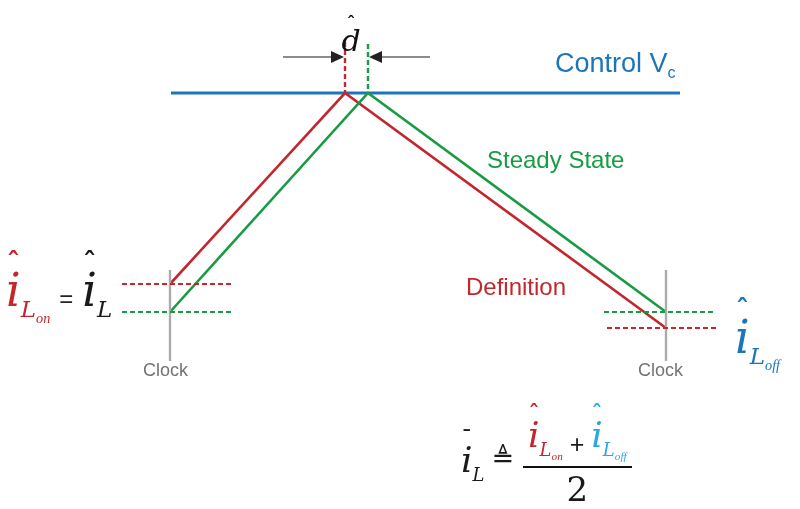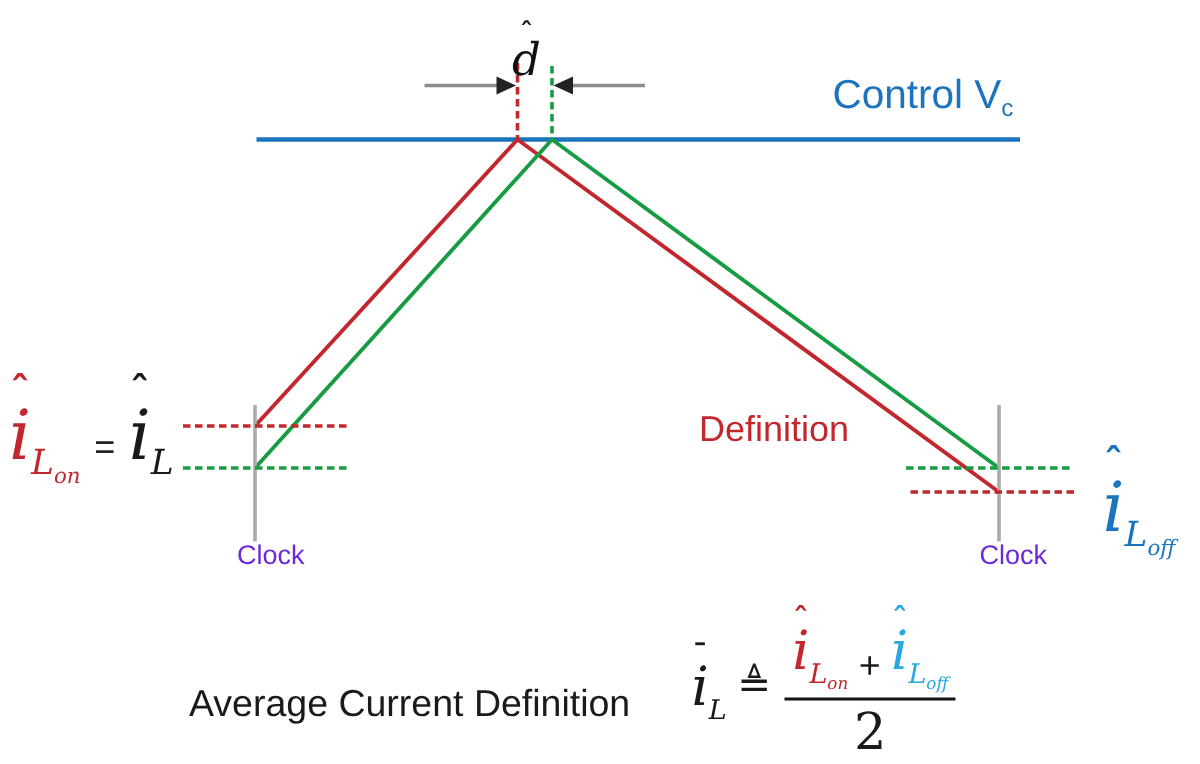--- a/index.html
+++ b/index.html
@@ -20,32 +20,32 @@
   .s-arrow{stroke:var(--arrow-gray);}
   .s-clock{stroke:var(--clock-gray);}
 
   
   .mvar{display:inline-flex;align-items:flex-start;line-height:1;
         font-family:"DejaVu Serif","Liberation Serif",serif;font-style:italic;}
   .mstack{display:inline-flex;flex-direction:column;align-items:center;}
   .mstack .hat{font-style:normal;font-weight:700;font-size:.58em;line-height:.6;height:.5em;}
   .mstack .base{line-height:1;}
   .msub{font-size:.5em;margin-top:1.9em;font-style:italic;}
-  .msubsub{font-size:.62em;vertical-align:-.4em;font-style:italic;}
+  .msubsub{font-size:.62em;vertical-align:-.4em;font-style:italic;font-family:Liberation Serif, serif;}
 
   .c-red{color:var(--red);}
   .c-blue{color:var(--blue);}
   .c-fblue{color:var(--formula-blue);}
 
   .d-hat{left:336px;top:1px;width:30px;text-align:center;font-size:30px;color:#111;}
   .control-vc{left:555px;top:49px;font-size:27px;color:var(--blue);text-align:right;}
   .control-vc .vsub{font-size:.6em;vertical-align:-.35em;}
   .steady{left:487px;top:147px;font-size:24px;color:var(--green);}
   .perturbed{left:466px;top:274px;font-size:24px;color:var(--red);}
-  .clock{top:361px;width:60px;text-align:right;font-size:18px;color:#6d28d9;}
+  .clock{top:361px;width:60px;text-align:left;font-size:18px;color:#737373;}
   .clock.left{left:143px;} .clock.right{left:638px;}
 
   .leftmath{left:6px;top:254px;display:flex;align-items:flex-start;gap:9px;font-size:46px;}
   .leftmath .eq{font-size:24px;margin-top:32px;color:#222;font-family:"Liberation Sans",sans-serif;}
   .rightmath{left:735px;top:277px;font-size:46px;}
 
   .caption{left:126px;top:456px;font-size:25px;color:var(--ink);}
 
   .formula{left:461px;top:407px;display:flex;align-items:center;color:var(--ink);}
   .formula .lhs{font-size:36px;}
@@ -94,20 +94,21 @@
       <span class="hat">ˆ</span>
       <span class="base">d</span>
     </span>
       </span>
   </div>
 
   <div class="lbl control-vc">
     <span>Control V</span><span class="vsub">c</span>
   </div>
 
+  <div class="lbl steady">Steady State</div>
   <div class="lbl perturbed">Definition</div>
 
   <div class="lbl leftmath">
     <span class="mvar c-red">
       <span class="mstack">
         <span class="hat">ˆ</span>
         <span class="base">i</span>
       </span>
         <span class="msub"><span>L</span><span class="msubsub">on</span></span>
     </span>
@@ -127,21 +128,20 @@
         <span class="hat">ˆ</span>
         <span class="base">i</span>
       </span>
         <span class="msub"><span>L</span><span class="msubsub">off</span></span>
     </span>
   </div>
 
   <div class="lbl clock left">Clock</div>
   <div class="lbl clock right">Clock</div>
 
-  <div class="lbl caption">Average Current Definition</div>
 
   <div class="lbl formula">
     <span class="mvar lhs">
       <span class="mstack">
         <span class="hat">¯</span>
         <span class="base">i</span>
       </span>
         <span class="msub"><span>L</span></span>
     </span>
     <span class="defeq">≜</span>

